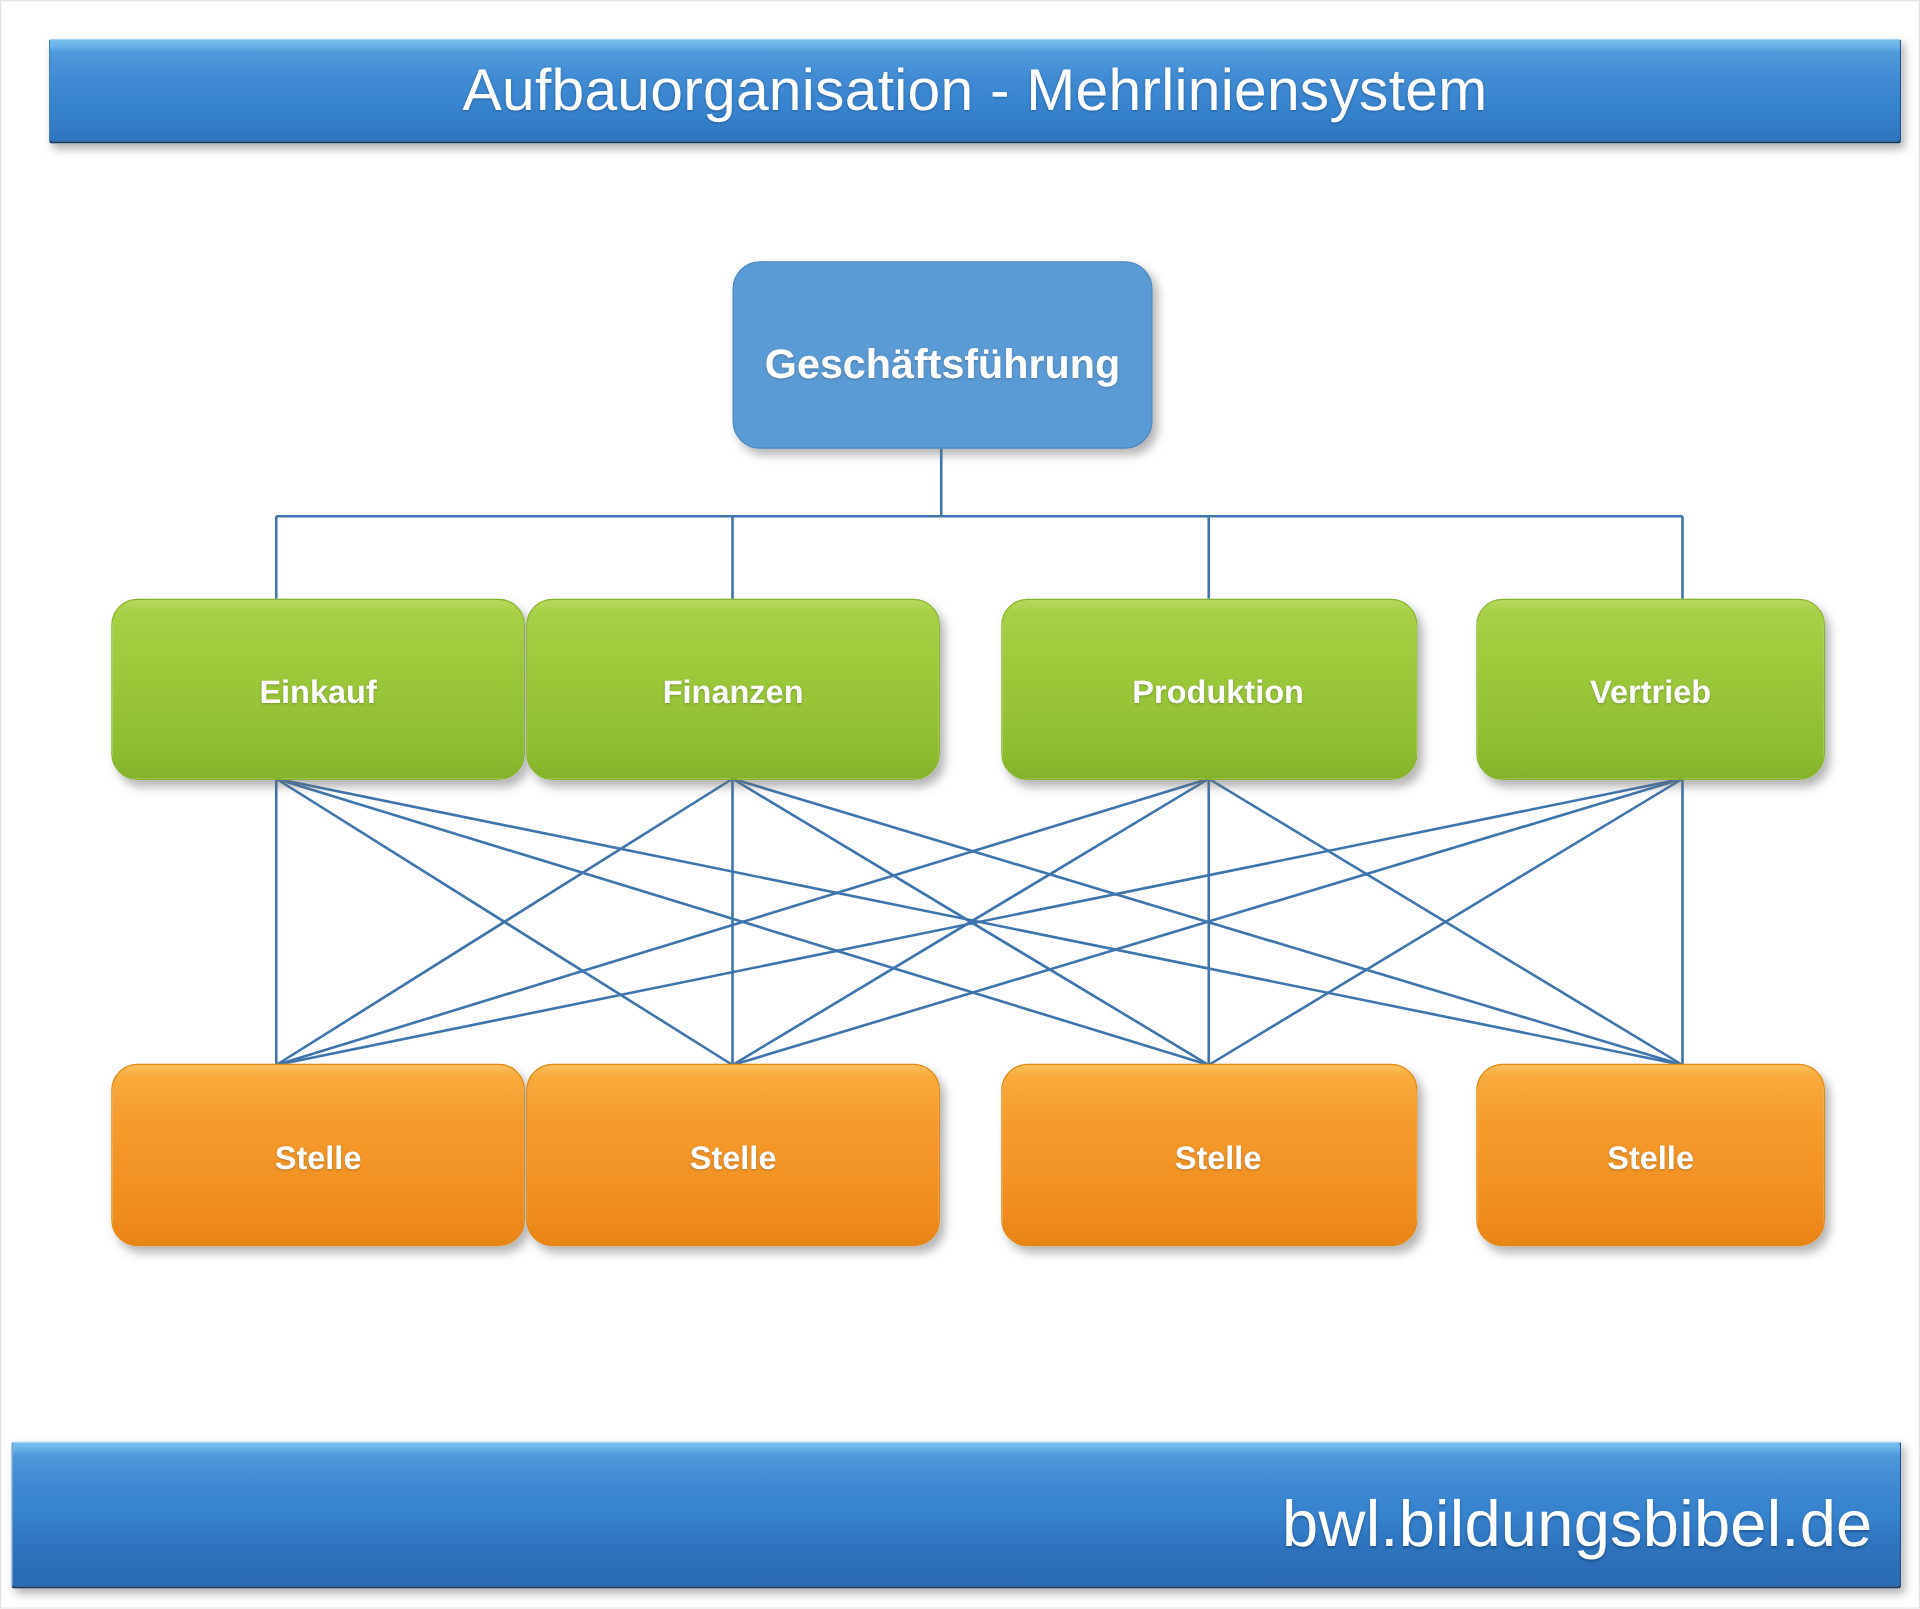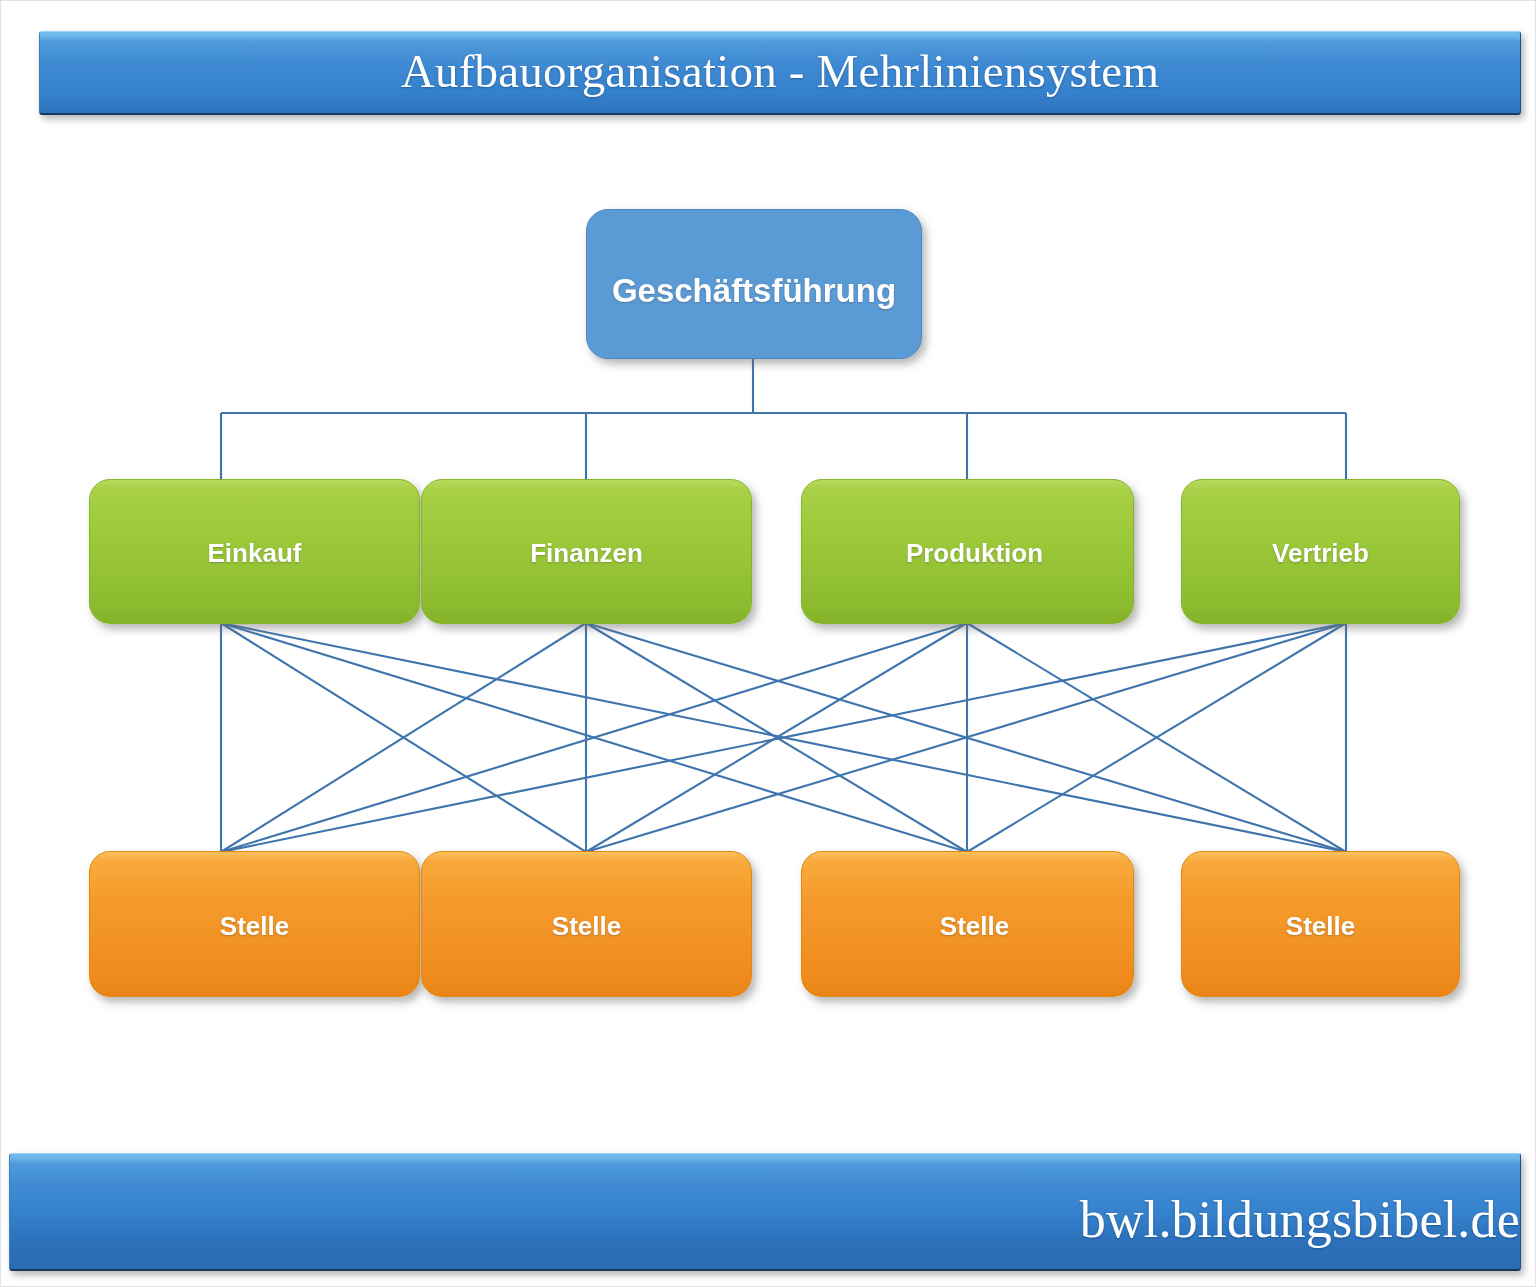--- a/index.html
+++ b/index.html
@@ -54,30 +54,30 @@
     width: 1512px;
     height: 118px;
     justify-content: flex-end;
   }
   .banner-text {
     color: #ffffff;
     font-weight: 400;
     letter-spacing: 0.2px;
     text-shadow: 0 1px 2px rgba(12,50,90,0.45);
     white-space: nowrap;
-    font-family: Liberation Serif, serif;
   }
   #title-text {
     font-size: 47px;
     line-height: 1;
     margin-top: -3px;
   }
   #footer-text {
     font-size: 52px;
     line-height: 1;
+    padding-right: 22px;
     margin-top: 16px;
   }
 
   
   #connectors {
     position: absolute;
     left: 0;
     top: 0;
     width: 1536px;
     height: 1287px;

